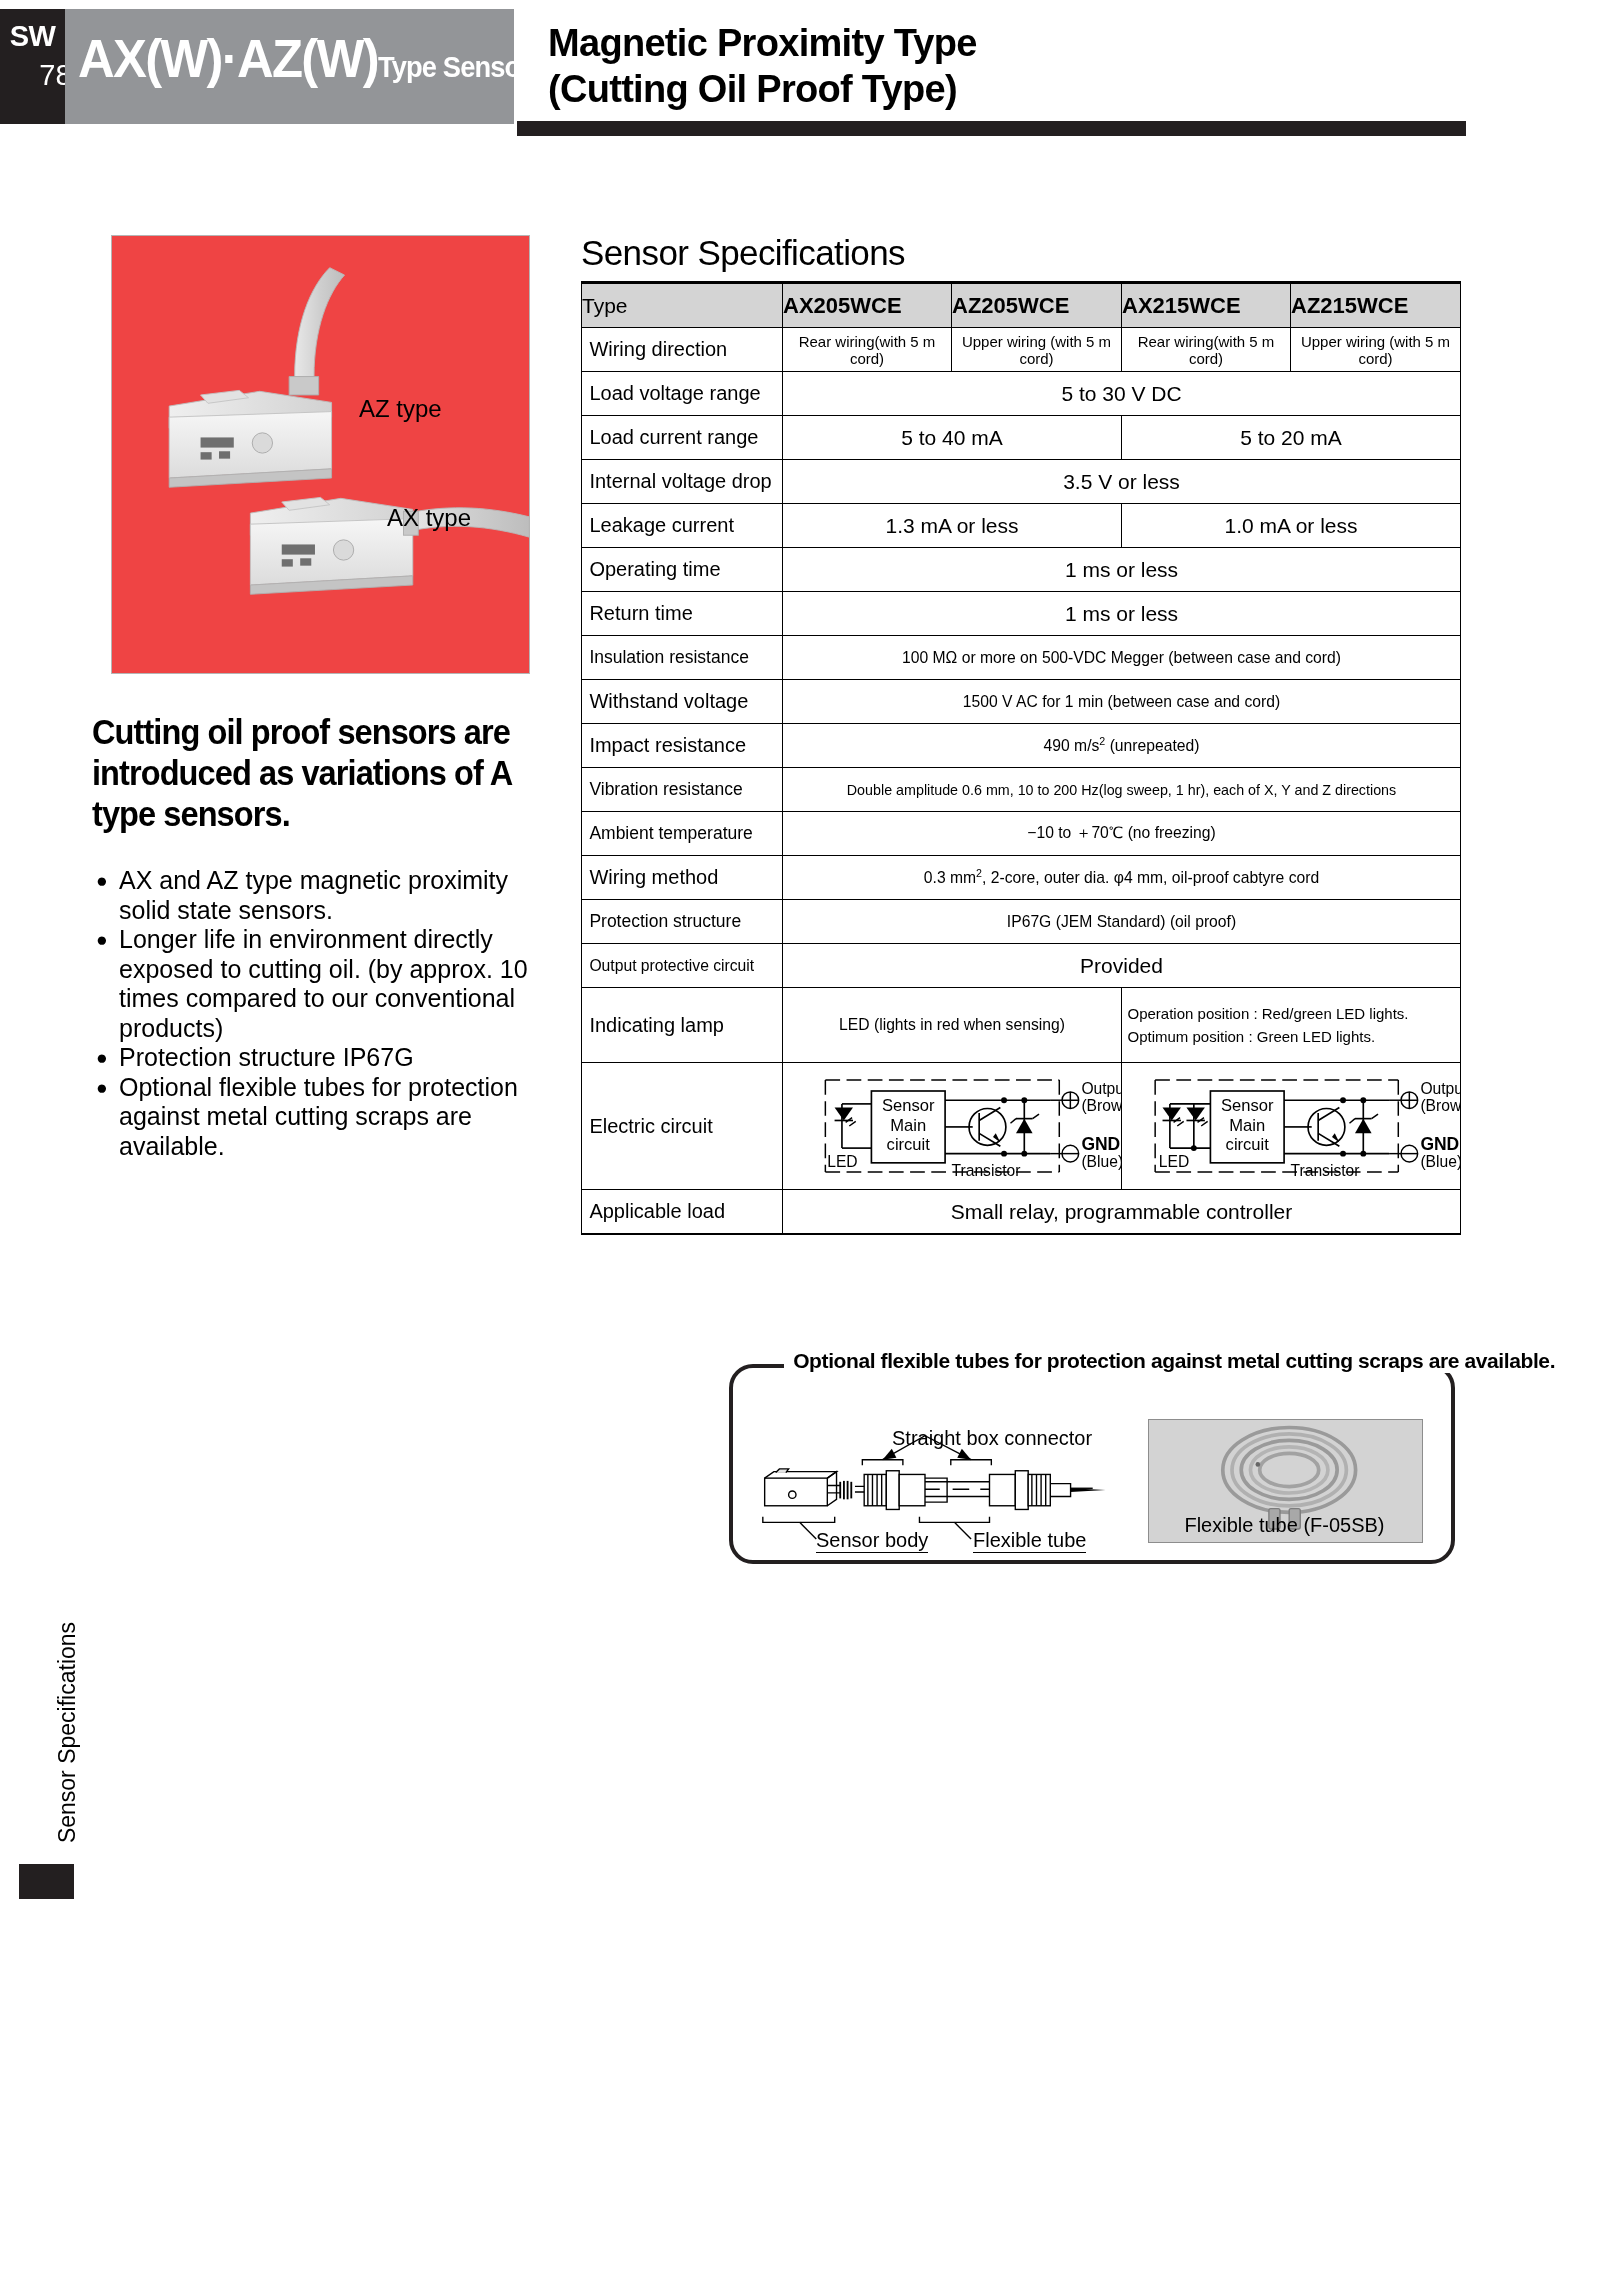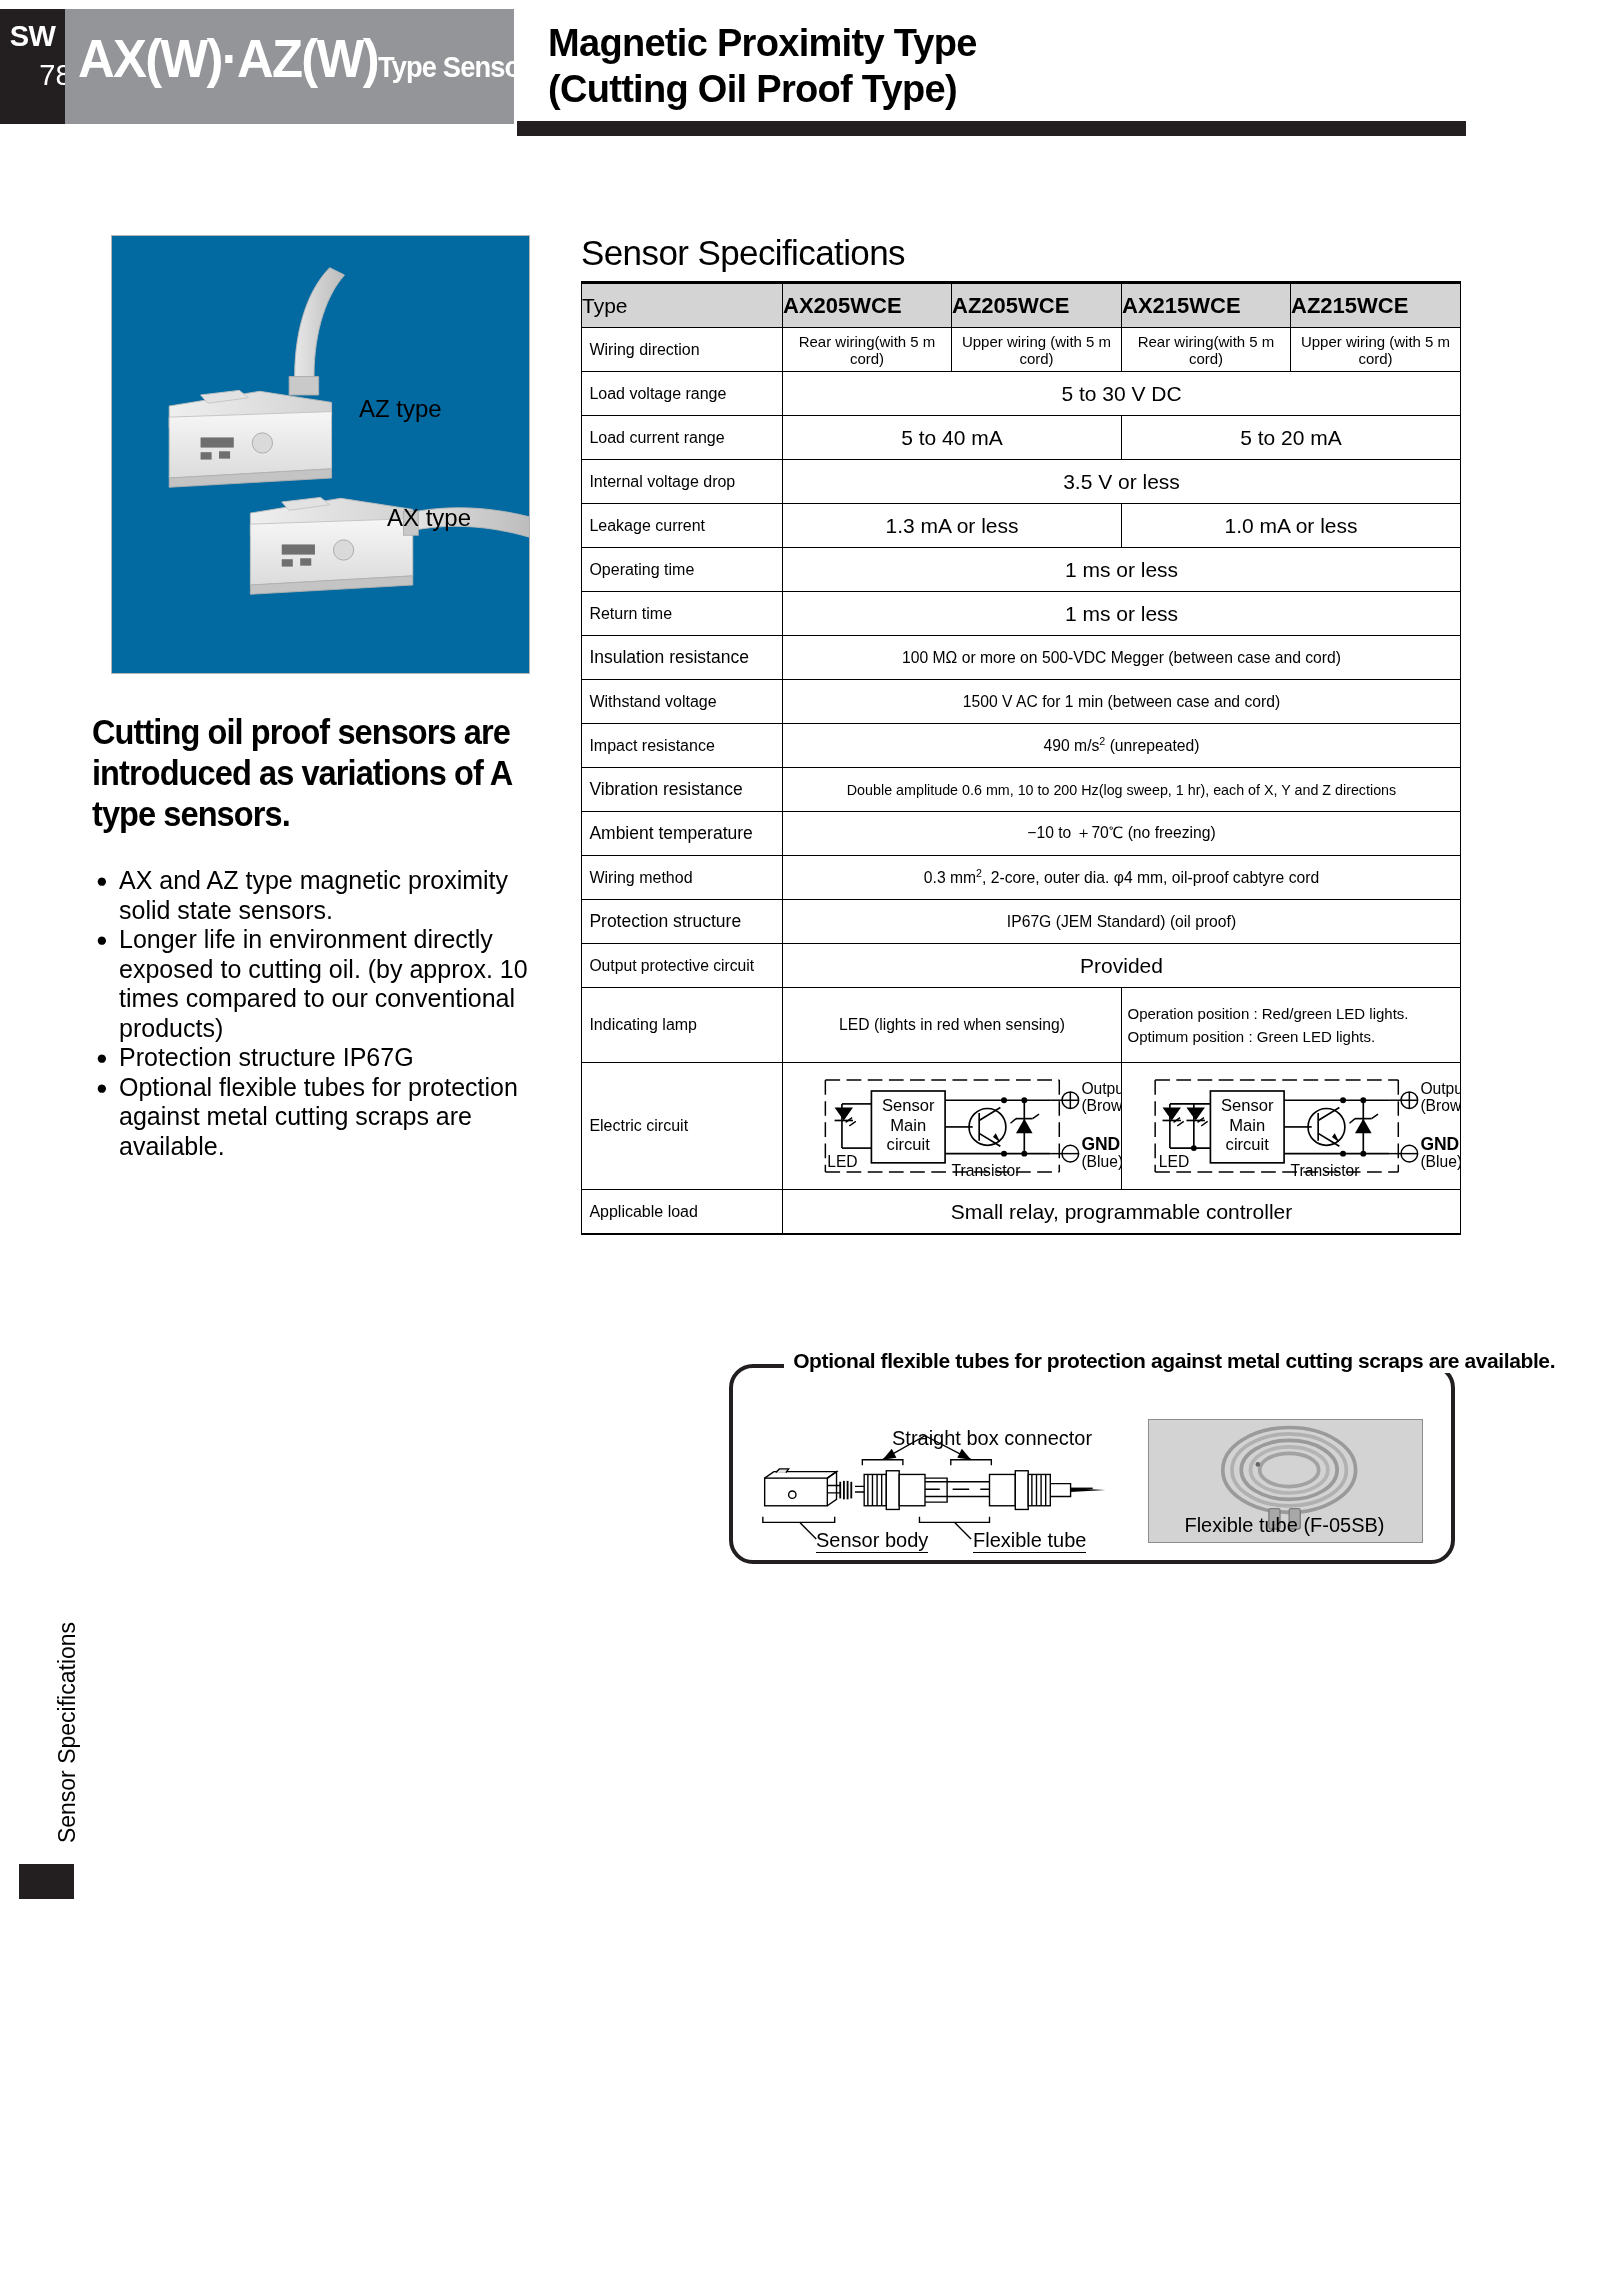--- a/index.html
+++ b/index.html
@@ -24,21 +24,21 @@
   .hdr-model{position:absolute;left:78px;top:31px;color:#fff;font-weight:bold;font-size:54px;
              letter-spacing:-1.8px;line-height:54px;white-space:nowrap;
              transform:scaleX(0.94);transform-origin:left top;}
   .hdr-model .small{font-size:29px;letter-spacing:-0.9px;}
   .hdr-title{position:absolute;left:548px;top:20px;font-weight:bold;font-size:38px;line-height:46px;
              letter-spacing:-0.7px;}
   .hdr-rule{position:absolute;left:517px;top:121px;width:949px;height:14.8px;background:#231f20;}
 
   
   #photo-box{position:absolute;left:111px;top:235px;width:417px;height:437px;
-             border:0.9px solid #b5b5b5;background:#0369a1;overflow:hidden;}
+             border:0.9px solid #b5b5b5;background:#ef4444;overflow:hidden;}
   .ph-label{position:absolute;font-size:24px;color:#000;}
 
   #headline{position:absolute;left:92px;top:711px;width:471px;
             font-weight:bold;font-size:35px;line-height:41px;letter-spacing:-1px;
             transform:scaleX(0.93);transform-origin:left top;}
   #bullets{position:absolute;left:96px;top:866px;width:461px;font-size:25px;line-height:29.5px;}
   #bullets .bi{position:relative;padding-left:23px;margin-bottom:0px;}
   #bullets .bi::before{content:"\25CF";position:absolute;left:0;top:0;font-size:19.4px;}
 
   
@@ -46,21 +46,21 @@
   #side-tab span{position:absolute;left:-118px;top:118px;width:268px;text-align:center;
                  font-size:23px;transform:rotate(-90deg);white-space:nowrap;}
   #side-tab-blk{position:absolute;left:18.5px;top:1864px;width:55px;height:35px;background:#231f20;}
 
   
   #spec-title{position:absolute;left:581px;top:233px;font-size:35px;letter-spacing:-0.6px;}
 
   #spec-table{position:absolute;left:581px;top:281px;width:879px;
               border-collapse:collapse;table-layout:fixed;font-size:19.4px;}
   #spec-table td{border:0.9px solid #000;padding:0;vertical-align:middle;}
-  #spec-table .lbl{width:201px;padding:0 0 0 7.4px;font-size:16px;height:43px;}
+  #spec-table .lbl{width:201px;padding:0 0 0 7.4px;font-size:20px;height:43px;}
   #spec-table .lbl.sm{font-size:17.5px;}
   #spec-table .val{text-align:center;font-size:21px;}
   #spec-table .val.sm{font-size:15.7px;}
   #spec-table .val.xs{font-size:15px;}
   #spec-table thead td{background:#d4d4d4;height:43px;}
   #spec-table thead td.type{font-size:21px;background:#d4d4d4;}
   #spec-table thead td.mdl{font-weight:bold;font-size:22px;}
   .topline{border-top:3.7px solid #000 !important;}
   .thickbot{border-bottom:2.8px solid #000 !important;}
 

